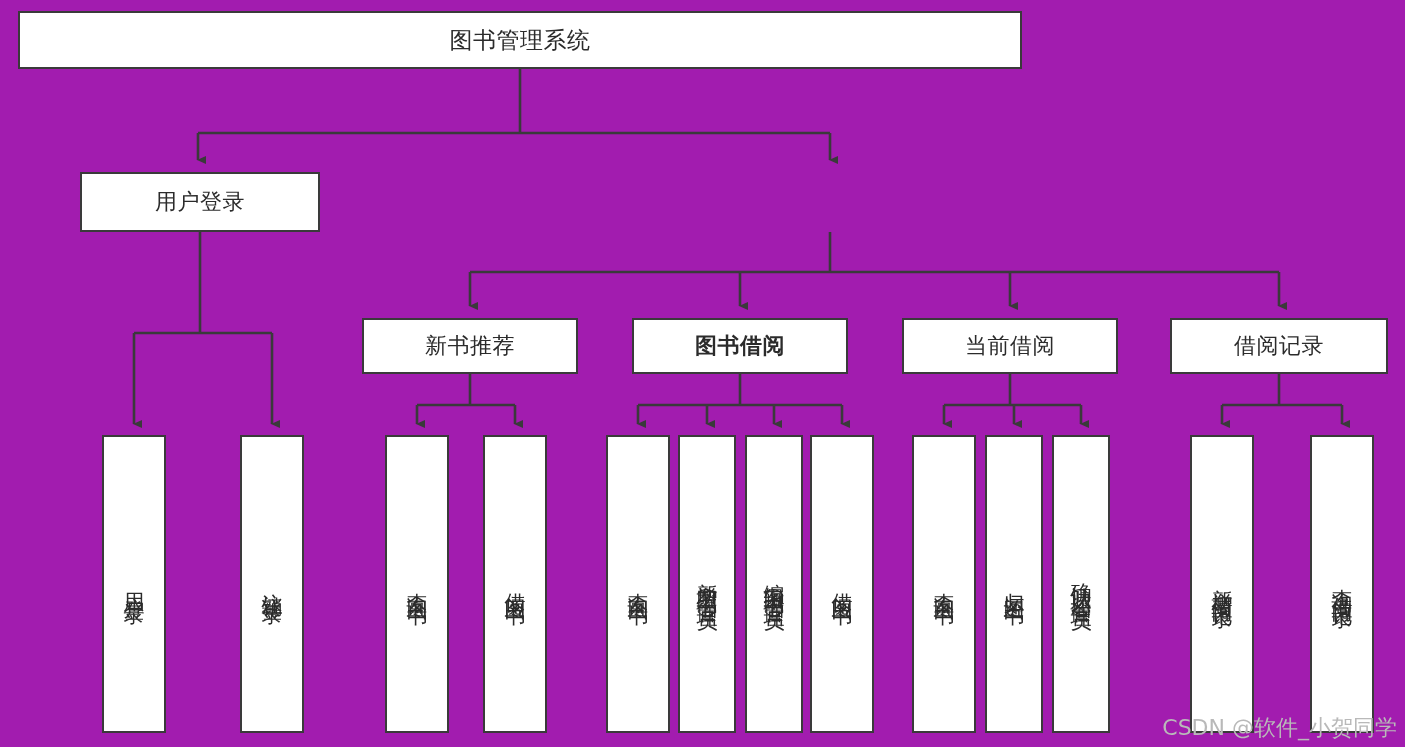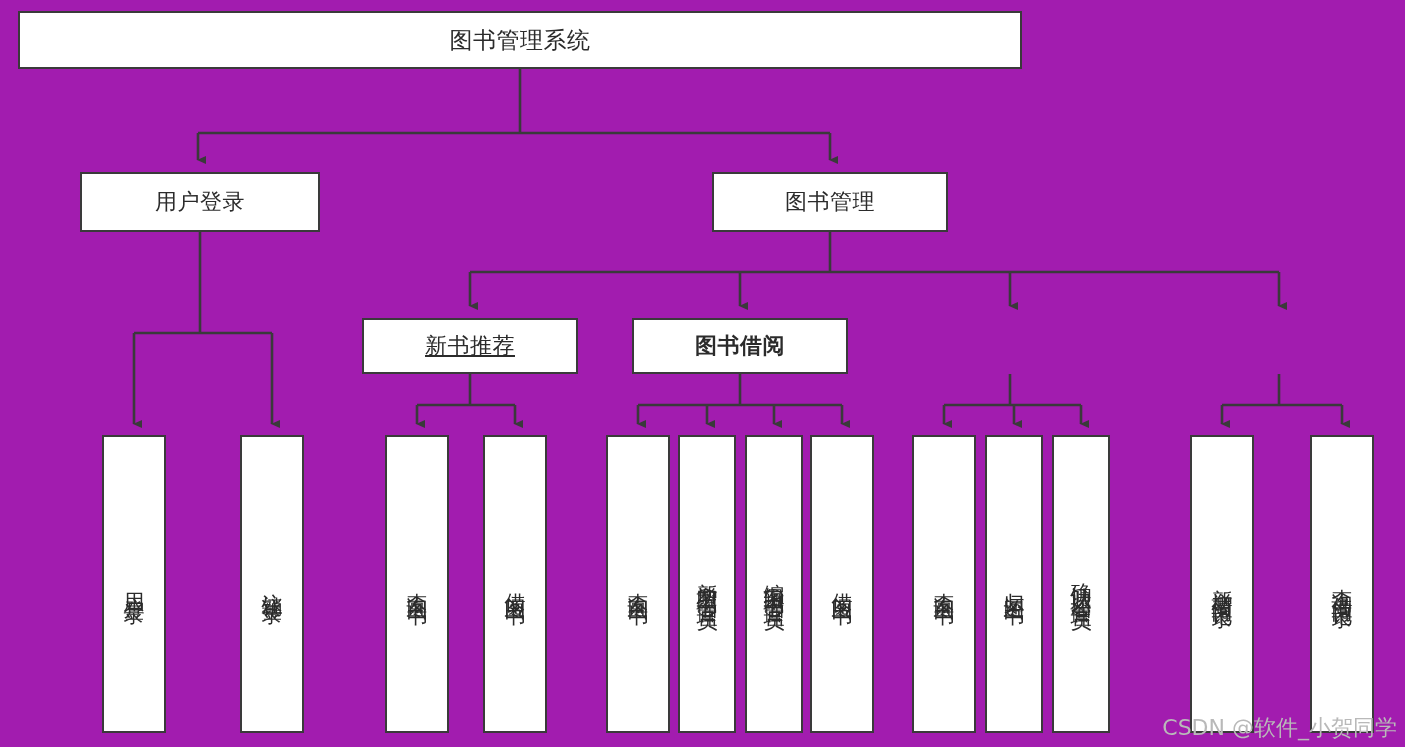--- a/index.html
+++ b/index.html
@@ -119,29 +119,32 @@
     </g>
   </svg>
 
   <div class="node horiz root" style="left:18px; top:11px; width:1004px; height:58px;">
     <span>图书管理系统</span>
   </div>
 
   <div class="node horiz" style="left:80px; top:172px; width:240px; height:60px;">
     <span>用户登录</span>
   </div>
-  <div class="node horiz" style="left:712px; top:172px; width:236px; height:60px;">
-    <span>图书管理</span>
-  </div>
 
-  <div class="node horiz" style="left:362px; top:318px; width:216px; height:56px;text-decoration:underline;">
+  <div class="node horiz" style="left:362px; top:318px; width:216px; height:56px;">
     <span>新书推荐</span>
   </div>
   <div class="node horiz" style="left:632px; top:318px; width:216px; height:56px;font-weight:bold;">
     <span>图书借阅</span>
+  </div>
+  <div class="node horiz" style="left:902px; top:318px; width:216px; height:56px;">
+    <span>当前借阅</span>
+  </div>
+  <div class="node horiz" style="left:1170px; top:318px; width:218px; height:56px;">
+    <span>借阅记录</span>
   </div>
 
   <div class="node vert" style="left:102px; top:435px; width:64px; height:298px;">
     <span>用户登录</span>
   </div>
   <div class="node vert" style="left:240px; top:435px; width:64px; height:298px;">
     <span>注销登录</span>
   </div>
   <div class="node vert" style="left:385px; top:435px; width:64px; height:298px;">
     <span>查询图书</span>

